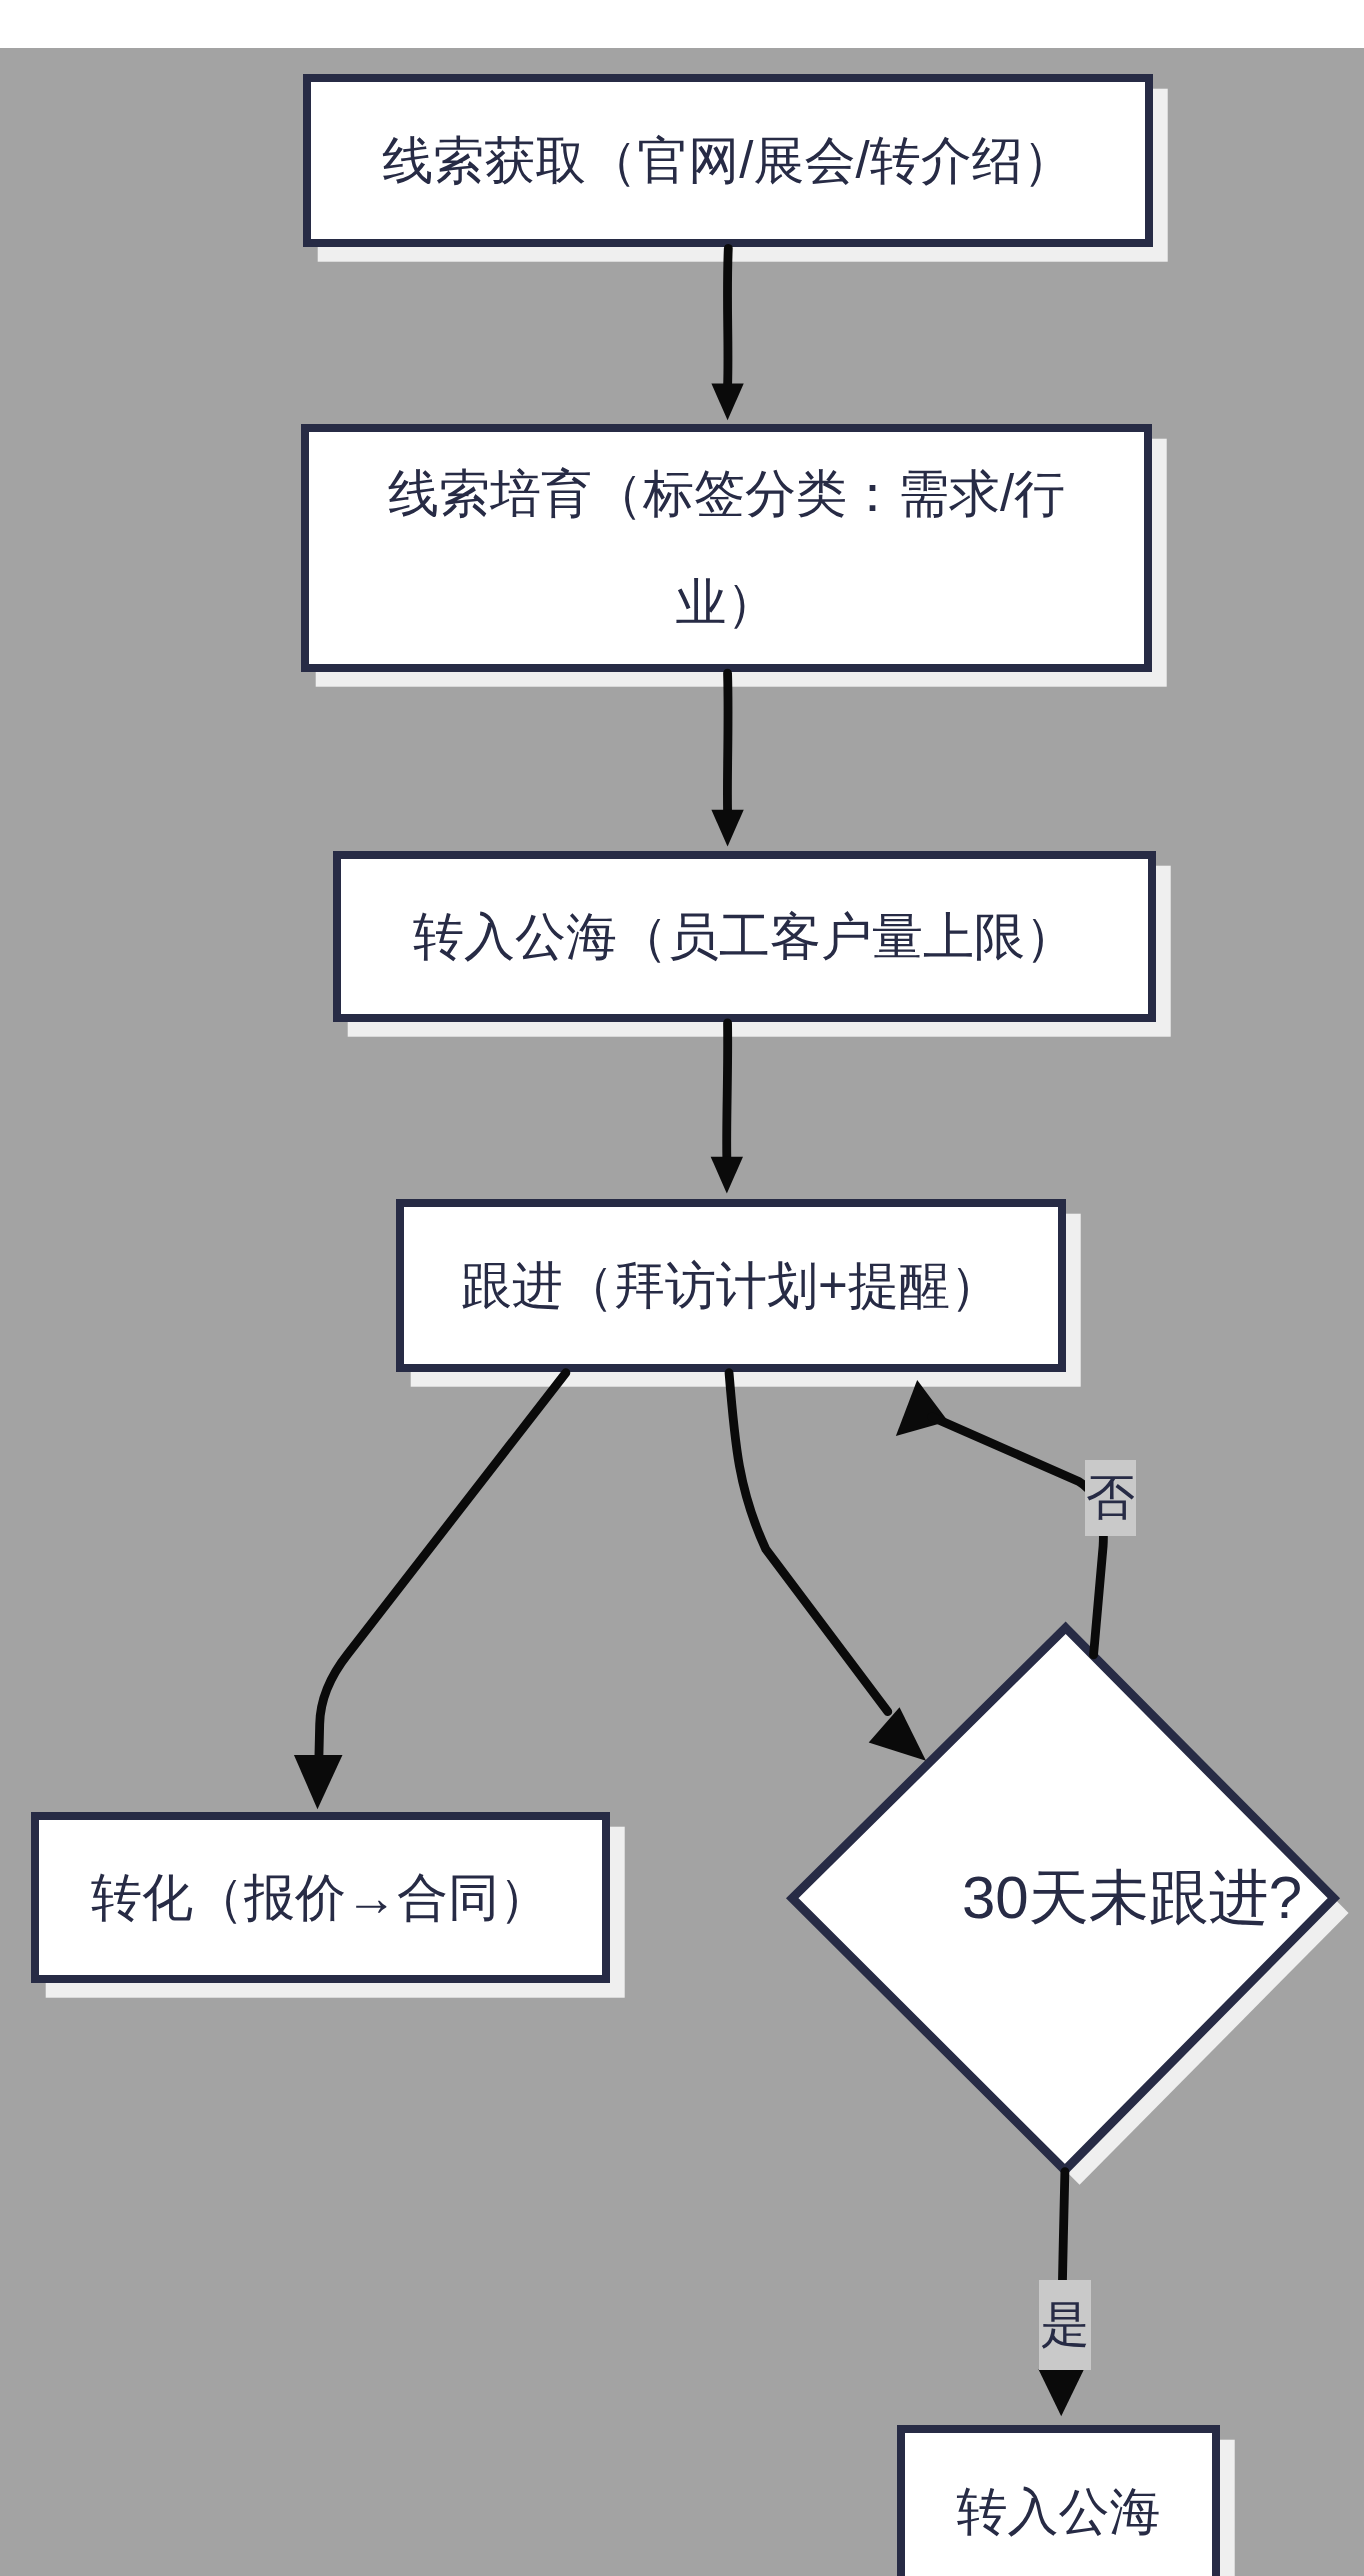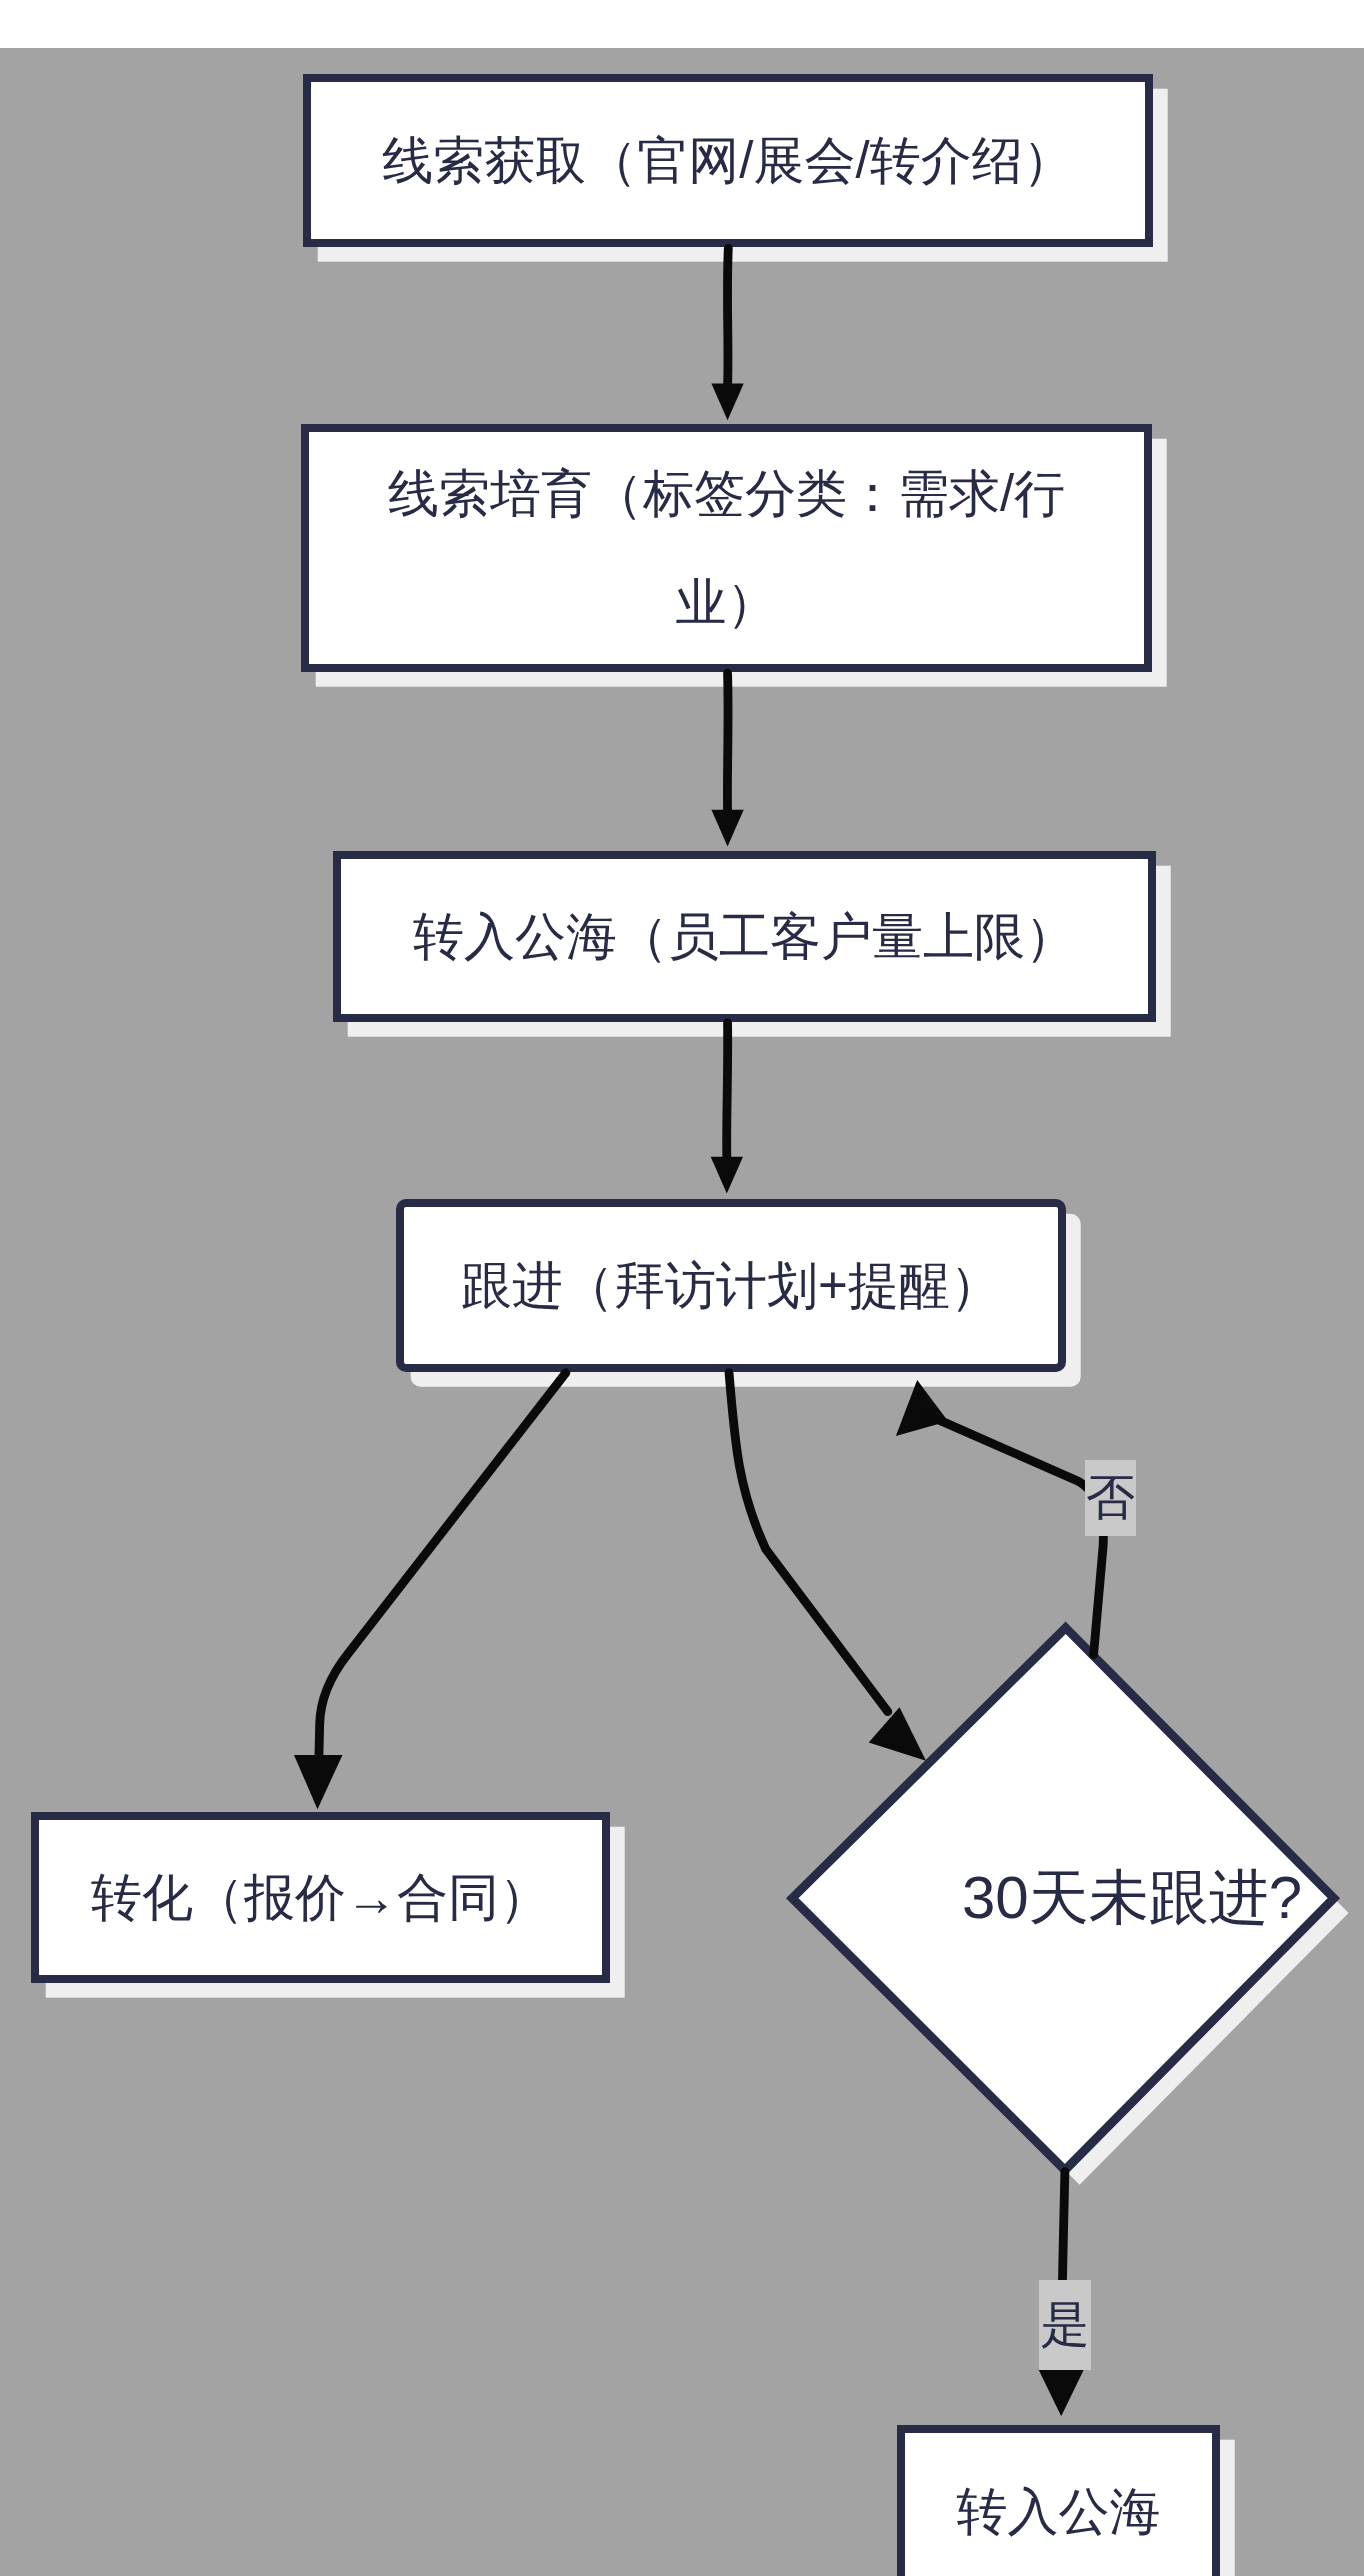--- a/index.html
+++ b/index.html
@@ -27,21 +27,21 @@
     justify-content: center;
     text-align: center;
     color: #272b45;
     font-size: 51px;
     line-height: 109px;
     letter-spacing: 0;
   }
   .node-acquisition { left: 303px; top: 26px;  width: 850px; height: 173px; }
   .node-nurturing   { left: 301px; top: 376px; width: 851px; height: 248px; padding: 12px 53px; }
   .node-assignment  { left: 333px; top: 803px; width: 823px; height: 171px; }
-  .node-followup    { left: 396px; top: 1151px; width: 670px;  height: 173px; border-radius: 10px; }
+  .node-followup    { left: 396px; top: 1151px; width: 670px;  height: 173px; }
   .node-conversion  { left: 31px;  top: 1764px; width: 579px;  height: 171px; }
   .node-pool        { left: 897px; top: 2377px; width: 323px; height: 172px; }
 
   .connector-layer {
     position: absolute;
     left: 0; top: 0;
     width: 1364px;
     height: 2576px;
     pointer-events: none;
   }

